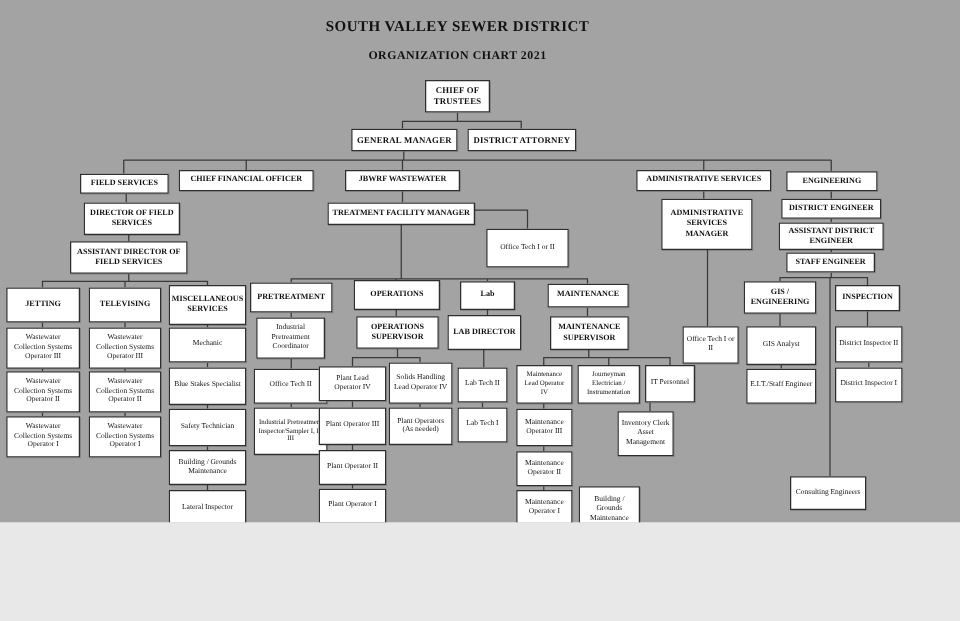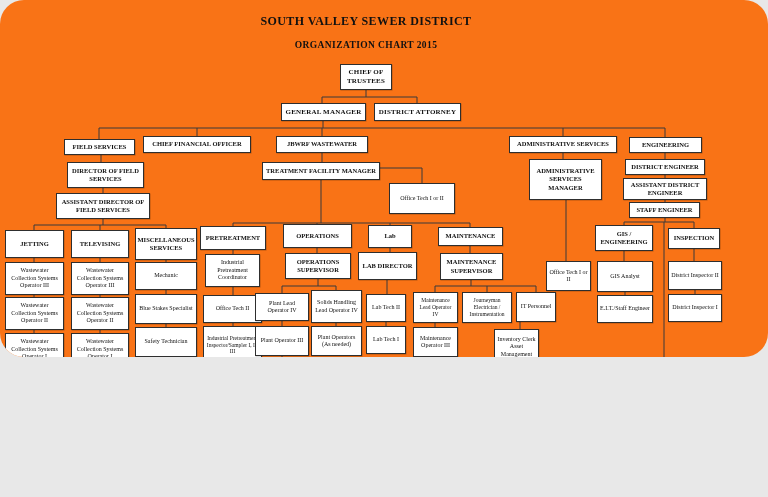--- a/index.html
+++ b/index.html
@@ -1,17 +1,17 @@
 <!DOCTYPE html>
 <html><head>
 <meta charset="utf-8">
 <style>
   html,body{margin:0;padding:0;background:#e8e8e8;}
-  .page{position:relative;width:768px;height:357px;background:#f97316;overflow:hidden;
-        font-family:"Liberation Serif","DejaVu Serif",serif;color:#111;border-radius:24px;}
+  .page{position:relative;width:768px;height:418px;background:#a3a3a3;overflow:hidden;
+        font-family:"Liberation Serif","DejaVu Serif",serif;color:#111;}
   .ttl{position:absolute;left:0;width:732px;text-align:center;font-weight:bold;letter-spacing:.4px;}
   .ttl.main{top:14px;font-size:12px;}
   .ttl.sub{top:40px;font-size:9.5px;}
   svg.wires{position:absolute;left:0;top:0;}
   .bx{position:absolute;background:#fff;border:1px solid #2e2e2e;box-sizing:border-box;
       display:flex;align-items:center;justify-content:center;text-align:center;
       font-size:6px;line-height:1.25;padding:1px 2px;
       box-shadow:0.5px 0.5px 0 rgba(0,0,0,.28);}
   .hd{font-weight:bold;font-size:6.5px;}
   .lg{font-weight:bold;font-size:7px;letter-spacing:.2px;}
@@ -43,21 +43,21 @@
       M435 323 V327 M435 357 V361 M435 389 V392 M434 420 V422
       M520 322 V329
       M563 153 V159 M566 200 V261
       M665 153 V159 M665 175 V178 M665 200 V202
       M665 218 V222 M624 225 V222 H694 V228 M664 222 V381
       M624 251 V261 M625 292 V295
       M694 249 V261 M695 290 V294"></path>
   </svg>
 
   <div class="ttl main">SOUTH VALLEY SEWER DISTRICT</div>
-  <div class="ttl sub">ORGANIZATION CHART 2015</div>
+  <div class="ttl sub">ORGANIZATION CHART 2021</div>
 
   <div class="bx lg" style="left:340px;top:64px;width:52px;height:26px">CHIEF OF TRUSTEES</div>
   <div class="bx lg" style="left:374px;top:103px;width:87px;height:18px">DISTRICT ATTORNEY</div>
   <div class="bx lg" style="left:281px;top:103px;width:85px;height:18px">GENERAL MANAGER</div>
 
   <div class="bx hd" style="left:64px;top:139px;width:71px;height:16px">FIELD SERVICES</div>
   <div class="bx hd" style="left:143px;top:136px;width:108px;height:17px">CHIEF FINANCIAL OFFICER</div>
   <div class="bx hd" style="left:276px;top:136px;width:92px;height:17px">JBWRF WASTEWATER</div>
   <div class="bx hd" style="left:509px;top:136px;width:108px;height:17px">ADMINISTRATIVE SERVICES</div>
   <div class="bx hd" style="left:629px;top:137px;width:73px;height:16px">ENGINEERING</div>

